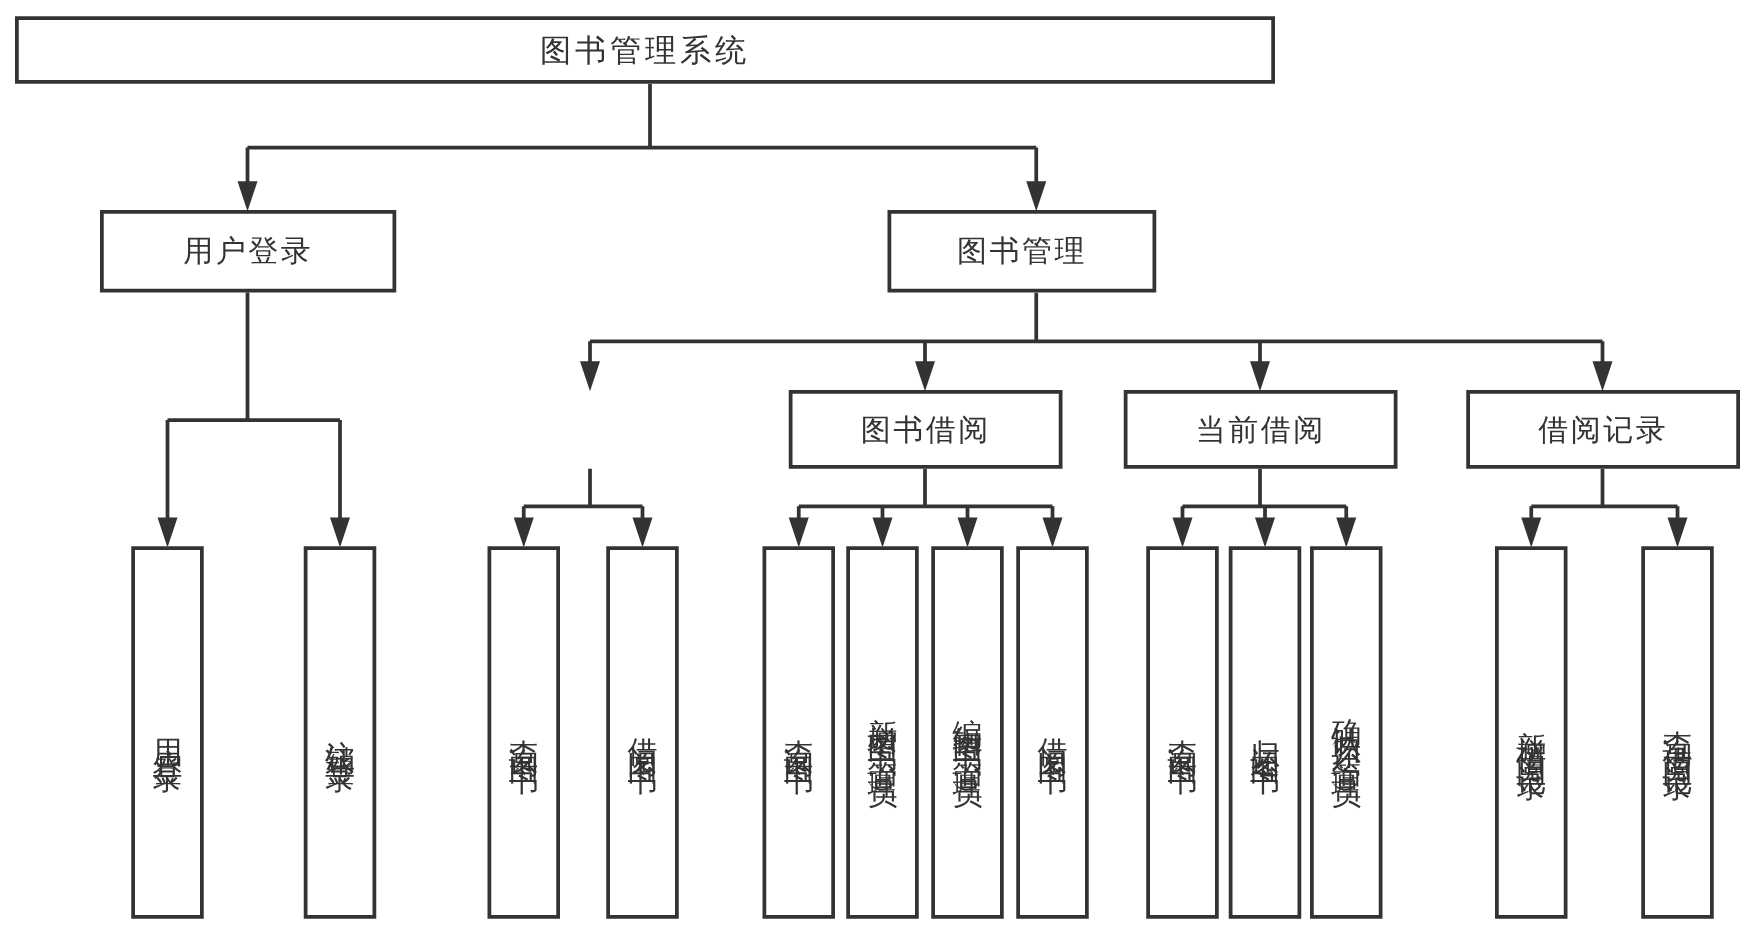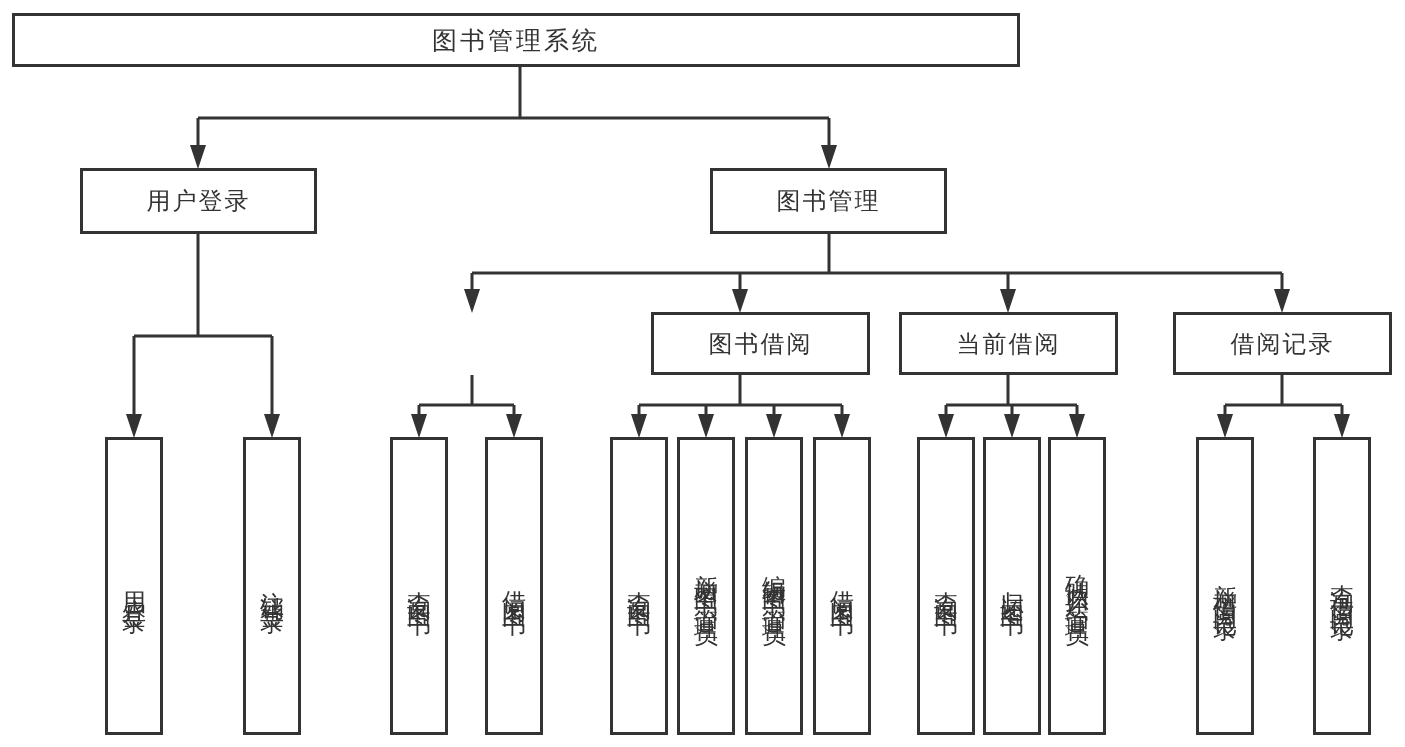--- a/index.html
+++ b/index.html
@@ -65,23 +65,23 @@
     <polygon points="938,414 954,414 946,438"></polygon>
     <polygon points="1004,414 1020,414 1012,438"></polygon>
     <polygon points="1069,414 1085,414 1077,438"></polygon>
     <polygon points="1217,414 1233,414 1225,438"></polygon>
     <polygon points="1334,414 1350,414 1342,438"></polygon>
   </svg>
 
   <div class="box root" style="left:12px;top:13px;width:1008px;height:54px">图书管理系统</div>
 
   <div class="box lvl" style="left:80px;top:168px;width:237px;height:66px">用户登录</div>
-  <div class="box lvl" style="left:710px;top:168px;width:237px;height:66px">图书管理</div>
+  <div class="box lvl" style="left:710px;top:168px;width:215px;height:66px">图书管理</div>
 
-  <div class="box lvl" style="left:651px;top:312px;width:219px;height:63px">图书借阅</div>
+  <div class="box lvl" style="left:631px;top:312px;width:219px;height:63px">图书借阅</div>
   <div class="box lvl" style="left:899px;top:312px;width:219px;height:63px">当前借阅</div>
   <div class="box lvl" style="left:1173px;top:312px;width:219px;height:63px">借阅记录</div>
 
   <div class="box leaf" style="left:105px;top:437px;width:58px;height:298px">用户登录</div>
   <div class="box leaf" style="left:243px;top:437px;width:58px;height:298px">注销登录</div>
 
   <div class="box leaf" style="left:390px;top:437px;width:58px;height:298px">查询图书</div>
   <div class="box leaf" style="left:485px;top:437px;width:58px;height:298px">借阅图书</div>
 
   <div class="box leaf" style="left:610px;top:437px;width:58px;height:298px">查询图书</div>

